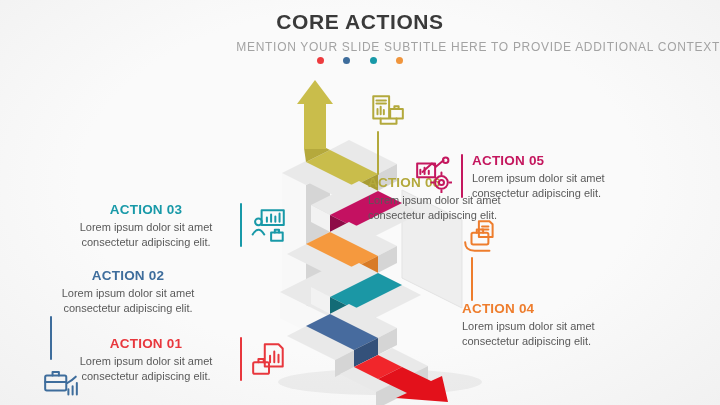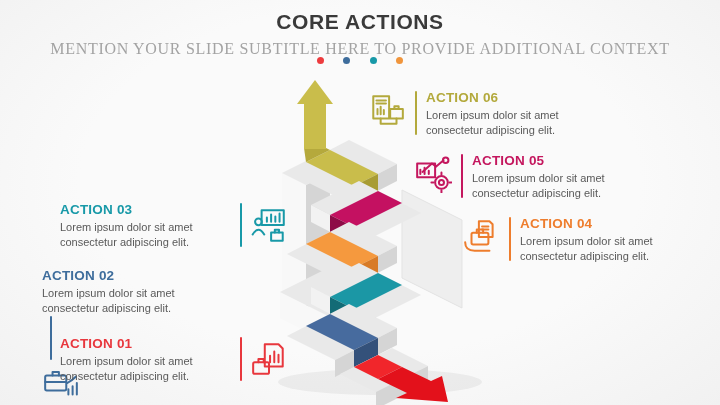--- a/index.html
+++ b/index.html
@@ -7,49 +7,49 @@
   .slide{
     position:relative; width:720px; height:405px; overflow:hidden;
     background:radial-gradient(ellipse at 50% 45%, #fafafa 55%, #f1f1f1 100%);
   }
   
   .title{
     position:absolute; top:10px; left:0; width:720px; text-align:center;
     font-size:21px; font-weight:800; letter-spacing:0.6px; color:#3a3a3a;
   }
   .subtitle{
-    position:absolute; top:40px; left:0; width:720px; text-align:center;
-    font-size:16px; letter-spacing:0.7px; color:#a3a3a3;font-family:Liberation Serif, serif;
+    position:absolute; top:40px; left:0; width:720px; text-align:right;
+    font-size:12px; letter-spacing:0.7px; color:#a3a3a3;
   }
   .dots{
     position:absolute; top:57px; left:0; width:720px; text-align:center;
   }
   .dots span{
     display:inline-block; width:7px; height:7px; border-radius:50%;
     margin:0 7.5px; vertical-align:top;
   }
   .dot-1{background:#ed3b3e;} .dot-2{background:#3e6d9c;}
   .dot-3{background:#1899a8;} .dot-4{background:#f0953c;}
 
   
   .action{position:absolute; display:flex; align-items:flex-start;}
   .action .txt{width:172px;}
   .action.right .txt{width:192px;}
   .action .label{font-size:13.5px; font-weight:600; letter-spacing:0.2px; margin-bottom:3px;}
   .action .desc{font-size:11px; line-height:1.32; color:#595959;}
   .action .bar{width:2px; height:44px; margin:1px 8px 0 8px; border-radius:1px;}
   .action .icon{width:38px; height:38px; flex:0 0 38px; margin-top:4px;}
   .action .icon svg{width:38px; height:38px; display:block;}
-  .action.left{text-align:left;}
+  .action.left{text-align:center;}
   .a-red   {color:#e8373d;} .a-red    .bar{background:#e8373d;}
   .a-blue  {color:#3e6d9c;flex-direction:column;} .a-blue   .bar{background:#3e6d9c;}
   .a-teal  {color:#1899a8;} .a-teal   .bar{background:#1899a8;}
-  .a-orange{color:#ee7d2d;} .a-orange .bar{background:#ee7d2d;}
+  .a-orange{color:#ee7d2d;flex-direction:column;} .a-orange .bar{background:#ee7d2d;}
   .a-magenta{color:#c4175e;} .a-magenta .bar{background:#c4175e;}
-  .a-olive {color:#b3a93c;} .a-olive  .bar{background:#b3a93c;}
+  .a-olive {color:#b3a93c;flex-direction:column;} .a-olive  .bar{background:#b3a93c;}
   .icon svg *{stroke:currentColor; fill:none; stroke-width:1.9; stroke-linejoin:round; stroke-linecap:round;}
 
   
   #action-03{top:202px; left:60px;}
   #action-02{top:268px; left:42px;}
   #action-01{top:336px; left:60px;}
   #action-06{top:90px;  left:368px;}
   #action-05{top:153px; left:414px;}
   #action-04{top:216px; left:462px;}
   .action.right .bar{margin:1px 9px 0 9px;}

